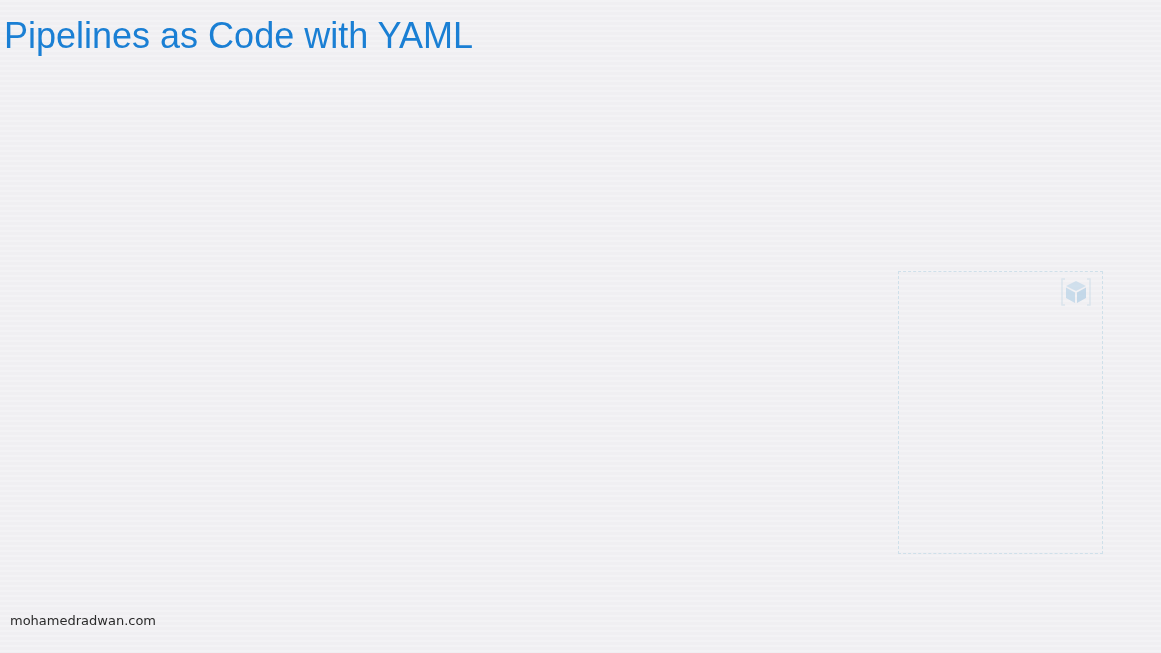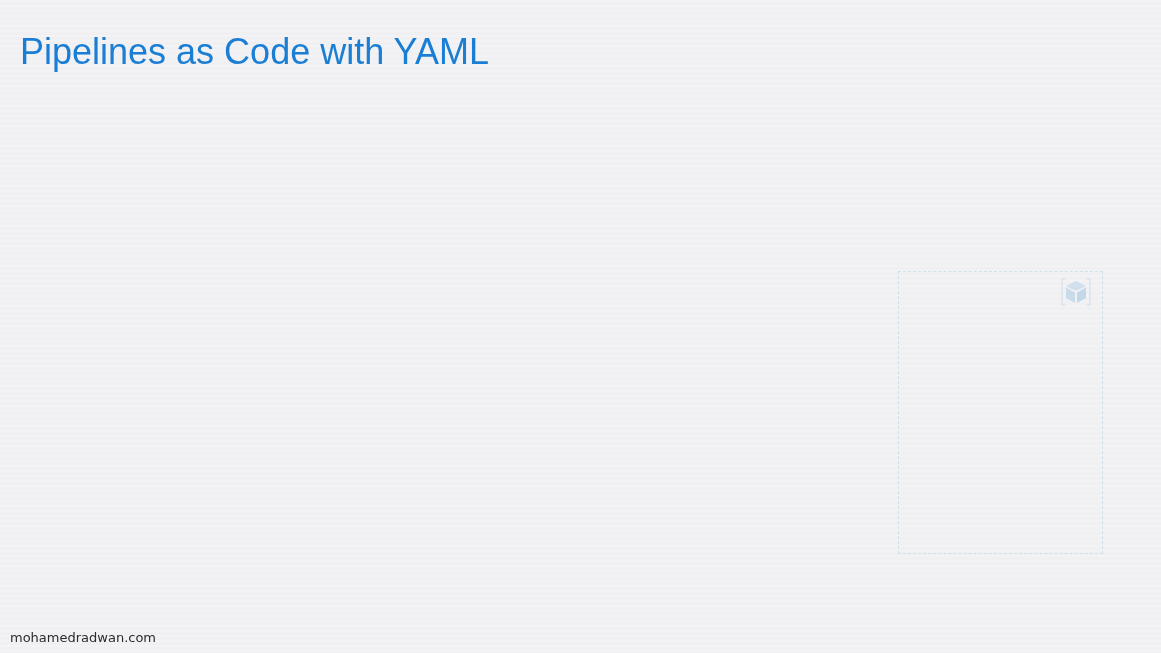--- a/index.html
+++ b/index.html
@@ -17,21 +17,21 @@
         rgba(255,255,255,0.22) 0px,
         rgba(255,255,255,0.22) 2px,
         rgba(0,0,0,0.0) 2px,
         rgba(0,0,0,0.0) 5px
       );
     }
     .slide-title {
       position: absolute;
       left: 4px;
       top: 14px;
-      margin: 16px;
+      margin: 0;
       font-family: "Liberation Sans", sans-serif;
       font-weight: normal;
       font-size: 36px;
       line-height: 44px;
       color: #1a7fd4;
       letter-spacing: 0px;
       white-space: nowrap;
     }
     .placeholder-box {
       position: absolute;
@@ -46,21 +46,21 @@
       position: absolute;
       right: 9px;
       top: 4px;
       width: 34px;
       height: 32px;
       opacity: 0.55;
     }
     .footer-url {
       position: absolute;
       left: 10px;
-      top: 630px;
+      top: 613px;
       font-family: "DejaVu Sans", sans-serif;
       font-size: 13px;
       line-height: 16px;
       color: #2b2b2b;
       white-space: nowrap;
     }
   </style>
 </head>
 <body>
 

